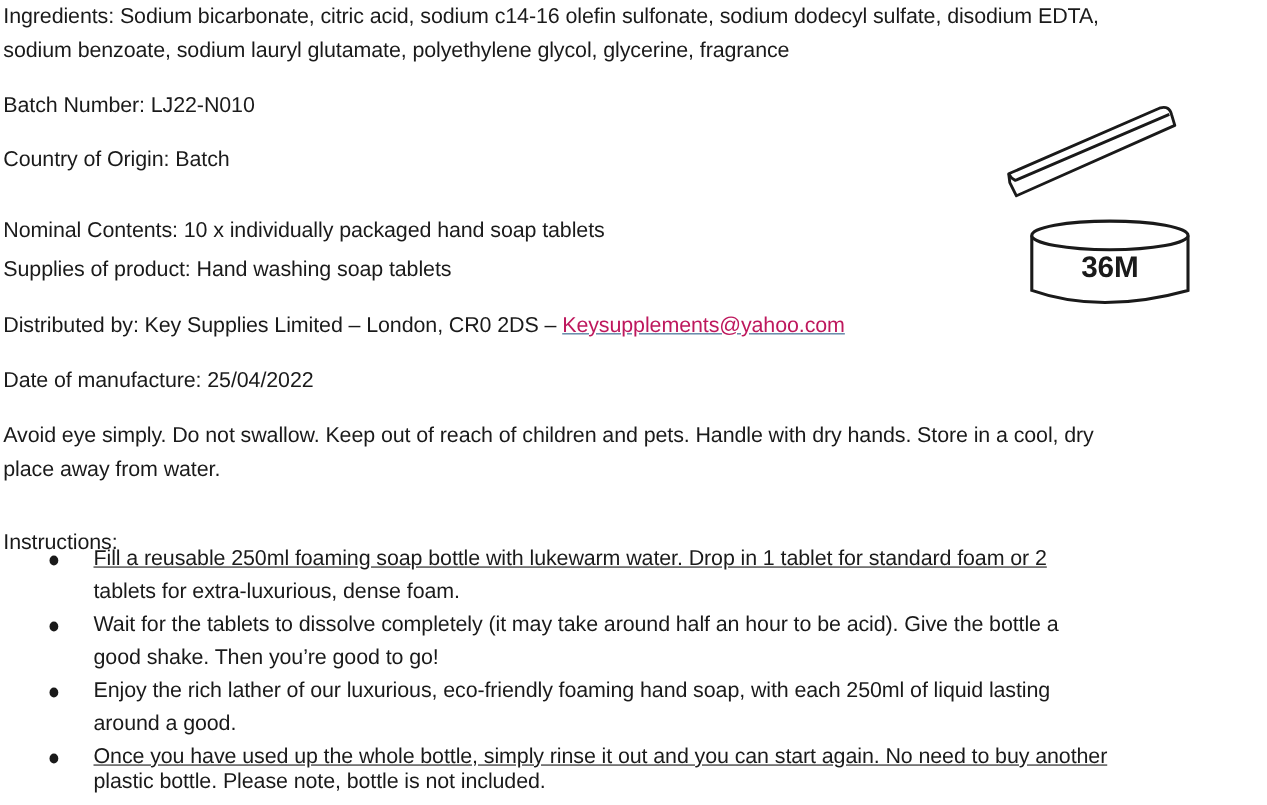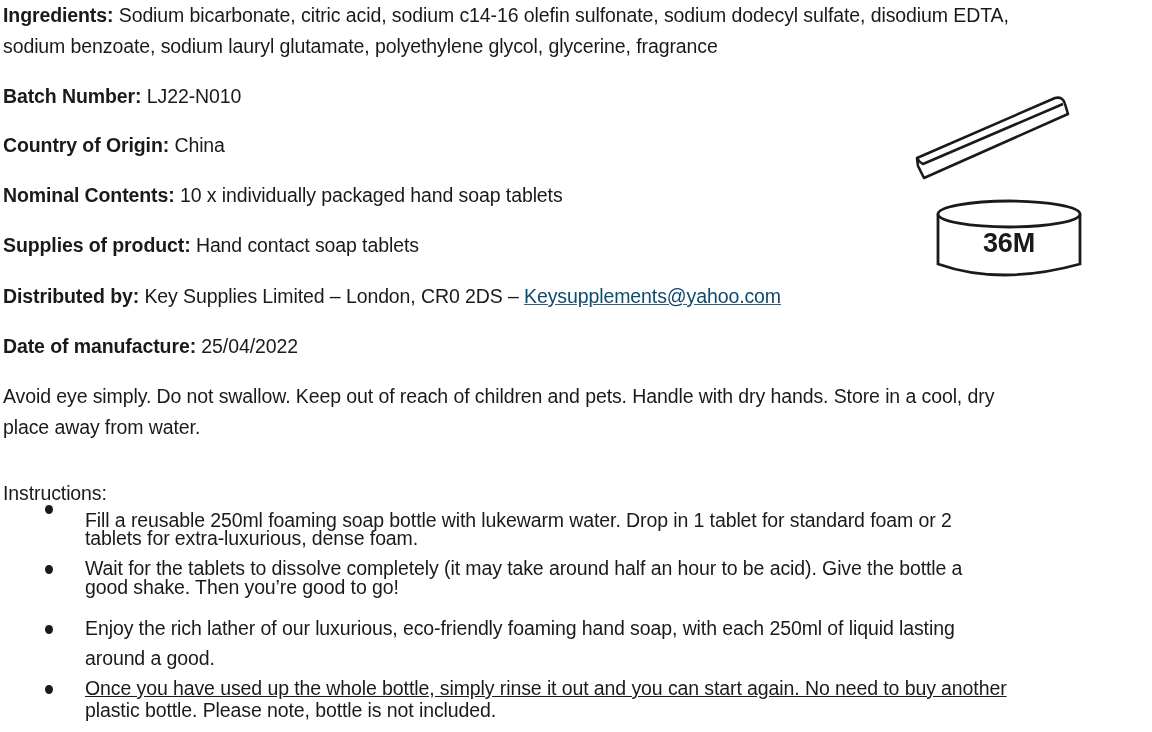--- a/index.html
+++ b/index.html
@@ -16,23 +16,23 @@
       color: #1a1a1a;
       font-size: 19.5px;
       letter-spacing: -0.1px;
     }
     .line {
       position: absolute;
       left: 3px;
       white-space: nowrap;
       line-height: 30px;
     }
-    .lbl { font-weight: bold; }
+    .lbl { font-weight: normal; }
     .link {
-      color: #0c4a6e;
+      color: #be185d;
       text-decoration: underline;
       text-decoration-color: #2e5f8a;
     }
     .bullet-item {
       position: absolute;
       left: 0;
       width: 1152px;
     }
     .bullet-dot {
       position: absolute;
@@ -64,54 +64,54 @@
 </div>
 <div class="line" style="top:31px;">
   <span>sodium benzoate, sodium lauryl glutamate, polyethylene glycol, glycerine, fragrance</span>
 </div>
 
 <div class="line" style="top:81px;">
   <span class="lbl">Batch Number:</span><span> LJ22-N010</span>
 </div>
 
 <div class="line" style="top:130px;">
-  <span class="lbl">Country of Origin:</span><span> China</span>
+  <span class="lbl">Country of Origin:</span><span> Batch</span>
 </div>
 
-<div class="line" style="top:180px;">
+<div class="line" style="top:194px;">
   <span class="lbl">Nominal Contents:</span><span> 10 x individually packaged hand soap tablets</span>
 </div>
 
 <div class="line" style="top:230px;">
-  <span class="lbl">Supplies of product:</span><span> Hand contact soap tablets</span>
+  <span class="lbl">Supplies of product:</span><span> Hand washing soap tablets</span>
 </div>
 
 <div class="line" style="top:281px;">
   <span class="lbl">Distributed by:</span><span> Key Supplies Limited – London, CR0 2DS – </span><a class="link">Keysupplements@yahoo.com</a>
 </div>
 
 <div class="line" style="top:331px;">
   <span class="lbl">Date of manufacture:</span><span> 25/04/2022</span>
 </div>
 
 <div class="line" style="top:381px;">Avoid eye simply. Do not swallow. Keep out of reach of children and pets. Handle with dry hands. Store in a cool, dry</div>
 <div class="line" style="top:412px;">place away from water.</div>
 
 <div class="line" style="top:478px;">Instructions:</div>
 
 <div>
   <div class="bullet-item" style="top:493px;">
     <span class="bullet-dot" style="top:12px;"></span>
-    <span class="bullet-text" style="top:12px;">Fill a reusable 250ml foaming soap bottle with lukewarm water. Drop in 1 tablet for standard foam or 2</span>
+    <span class="bullet-text" style="top:0;text-decoration:underline;">Fill a reusable 250ml foaming soap bottle with lukewarm water. Drop in 1 tablet for standard foam or 2</span>
     <span class="bullet-text" style="top:30px;">tablets for extra-luxurious, dense foam.</span>
   </div>
   <div class="bullet-item" style="top:553px;">
     <span class="bullet-dot" style="top:12px;"></span>
     <span class="bullet-text" style="top:0;">Wait for the tablets to dissolve completely (it may take around half an hour to be acid). Give the bottle a</span>
-    <span class="bullet-text" style="top:19px;">good shake. Then you’re good to go!</span>
+    <span class="bullet-text" style="top:30px;">good shake. Then you’re good to go!</span>
   </div>
   <div class="bullet-item" style="top:613px;">
     <span class="bullet-dot" style="top:12px;"></span>
     <span class="bullet-text" style="top:0;">Enjoy the rich lather of our luxurious, eco-friendly foaming hand soap, with each 250ml of liquid lasting</span>
     <span class="bullet-text" style="top:30px;">around a good.</span>
   </div>
   <div class="bullet-item" style="top:673px;">
     <span class="bullet-dot" style="top:12px;"></span>
     <span class="bullet-text" style="top:0;text-decoration:underline;">Once you have used up the whole bottle, simply rinse it out and you can start again. No need to buy another</span>
     <span class="bullet-text" style="top:22px;">plastic bottle. Please note, bottle is not included.</span>

